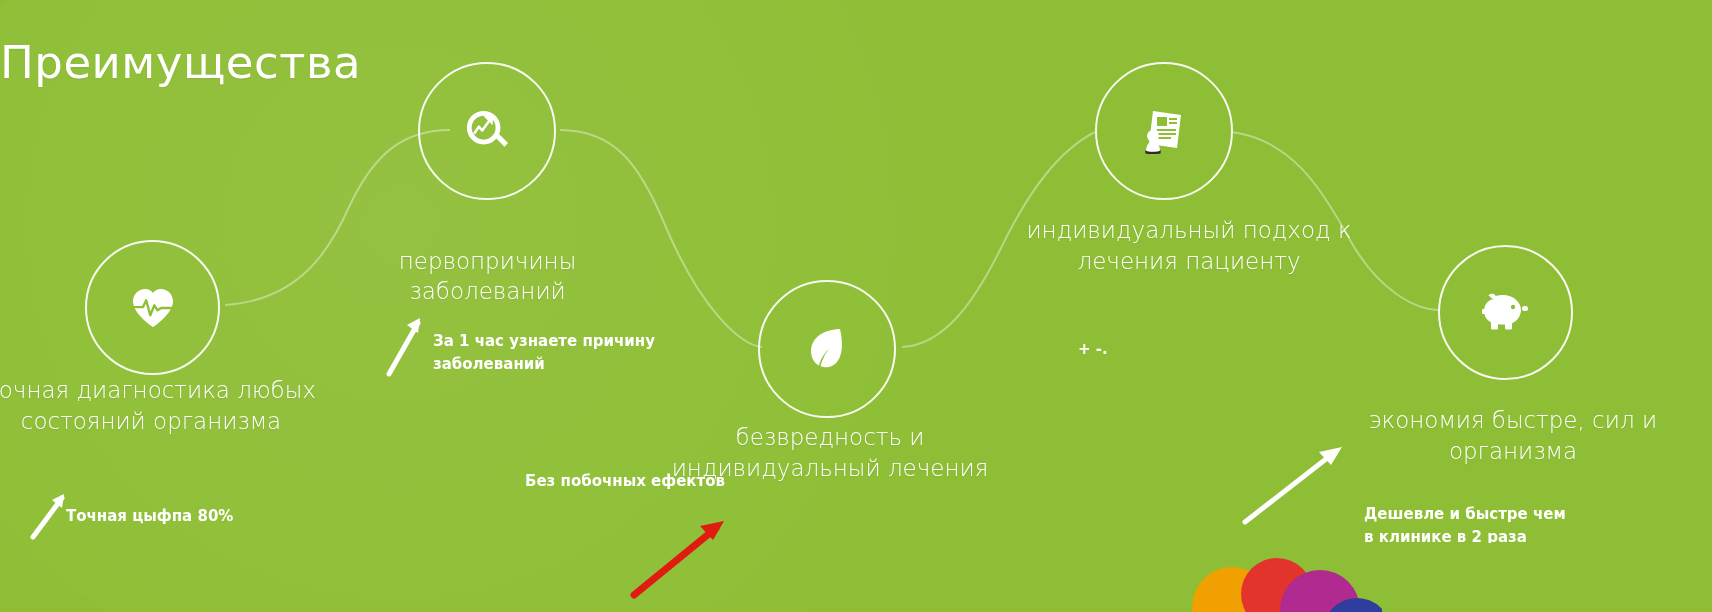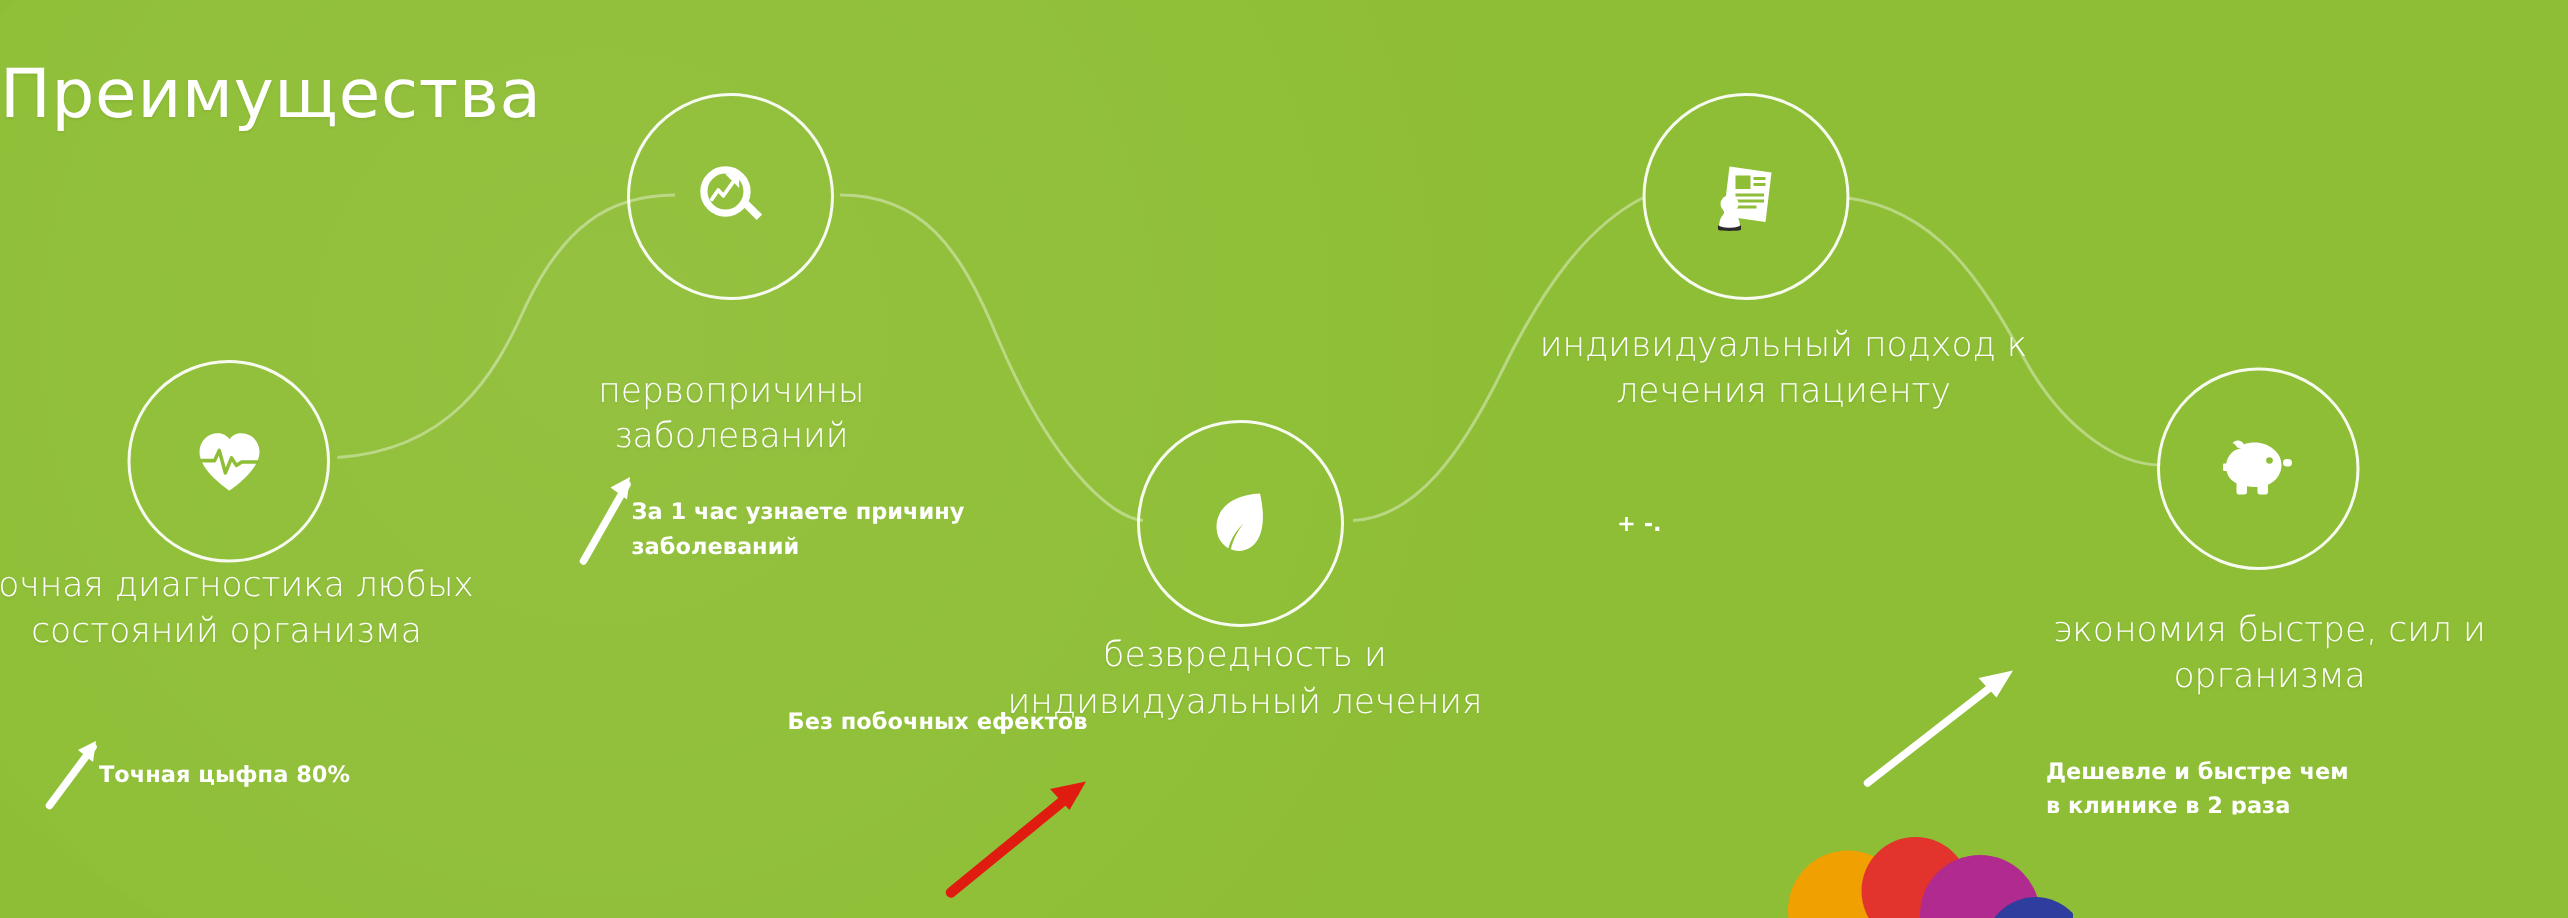--- a/index.html
+++ b/index.html
@@ -151,21 +151,21 @@
           <path fill="#ffffff" d="M31.6 29.8 L35.4 26 L46 36.6 L42.2 40.4 Z"></path>
           <path fill="none" stroke="#ffffff" stroke-width="2.6" stroke-linejoin="round" stroke-linecap="round" d="M11 26 L15.5 19.5 L19 23.5 L26.5 13"></path>
           <path fill="#ffffff" d="M20 8 L30 8 L30 18 L26.6 14.6 L23.4 11.4 Z"></path>
         </svg>
       </span>
     </div>
     <div class="node-caption" style="left:320px; top:215px; width:335px;">
       <br>
       <span>первопричины заболеваний</span>
     </div>
-    <div class="annotation" style="left:421px; top:330px; width:240px; height:40px;">
+    <div class="annotation" style="left:433px; top:330px; width:240px; height:40px;">
       <span>За 1 час узнаете причину</span><br>
       <span>заболеваний</span>
     </div>
   </div>
 
   <div class="node">
     <div class="circle" style="left:758px; top:280px; width:138px; height:138px;">
       <span class="glyph">
         <svg width="40" height="44" viewBox="0 0 40 44">
           <path fill="#ffffff" d="M33 2 C13 3 4 13 4 24.5 C4 31 7.5 36 12 38.5 C13 34 16 27.5 22 22 C17.5 27.5 14.5 34.5 13.6 39.2 C16 40.2 19 40.6 21.8 40 C33 37.6 38 24 33 2 Z"></path>

